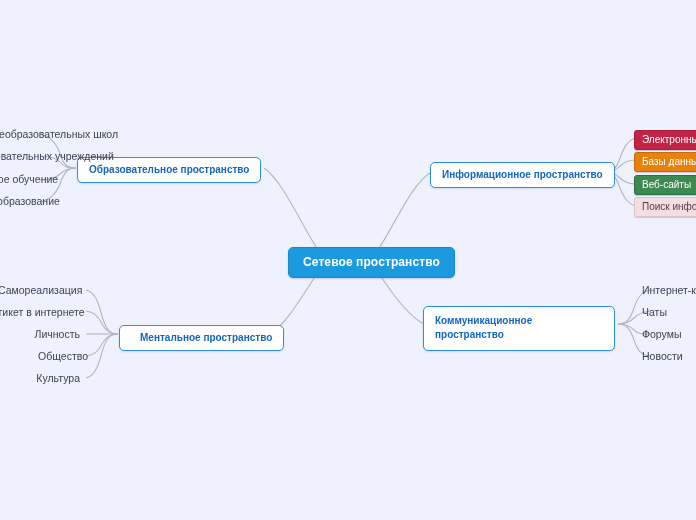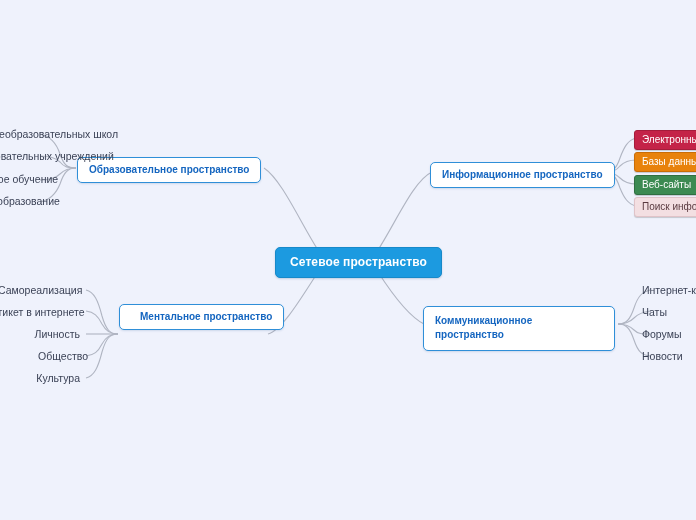--- a/index.html
+++ b/index.html
@@ -36,20 +36,21 @@
   .root {
     background: #1c9ae0;
     border: 1px solid #1789c9;
     border-radius: 5px;
     color: #ffffff;
     font-size: 12px;
     font-weight: bold;
     padding: 7px 14px 8px 14px;
     letter-spacing: .1px;
     box-shadow: 0 1px 2px rgba(30,80,140,.22);
+    margin-left: 13px;
   }
 
   
   .branch {
     background: #ffffff;
     border: 1px solid #2f8fd8;
     border-radius: 5px;
     color: #1566c0;
     font-size: 10px;
     font-weight: bold;
@@ -129,21 +130,21 @@
   <div class="node leaf right-align" style="left:-70px; top:171px; width:120px;">Дистанционное обучение</div>
   <div class="node leaf right-align" style="left:-48px; top:193px; width:98px;">Онлайн-образование</div>
 
   <div class="node branch" style="left:430px; top:162px;">Информационное пространство</div>
 
   <div class="node badge badge-red" style="left:634px; top:130px;">Электронные книги</div>
   <div class="node badge badge-orange" style="left:634px; top:152px;">Базы данных</div>
   <div class="node badge badge-green" style="left:634px; top:175px;">Веб-сайты</div>
   <div class="node badge badge-pink" style="left:634px; top:197px;">Поиск информации</div>
 
-  <div class="node branch" style="left:119px; top:304px;padding-left:20px;">Ментальное пространство</div>
+  <div class="node branch" style="left:119px; top:325px;padding-left:20px;">Ментальное пространство</div>
 
   <div class="node leaf right-align" style="left:-6px; top:282px; width:90px;">Самореализация</div>
   <div class="node leaf right-align" style="left:-14px; top:304px; width:98px;">Этикет в интернете</div>
   <div class="node leaf right-align" style="left:14px; top:326px; width:70px;">Личность</div>
   <div class="node leaf right-align" style="left:22px; top:348px; width:70px;">Общество</div>
   <div class="node leaf right-align" style="left:14px; top:370px; width:70px;">Культура</div>
 
   <div class="node branch two-line" style="left:423px; top:306px; width:192px;">Коммуникационное пространство</div>
 
   <div class="node leaf" style="left:638px; top:282px;">Интернет-конференции</div>

